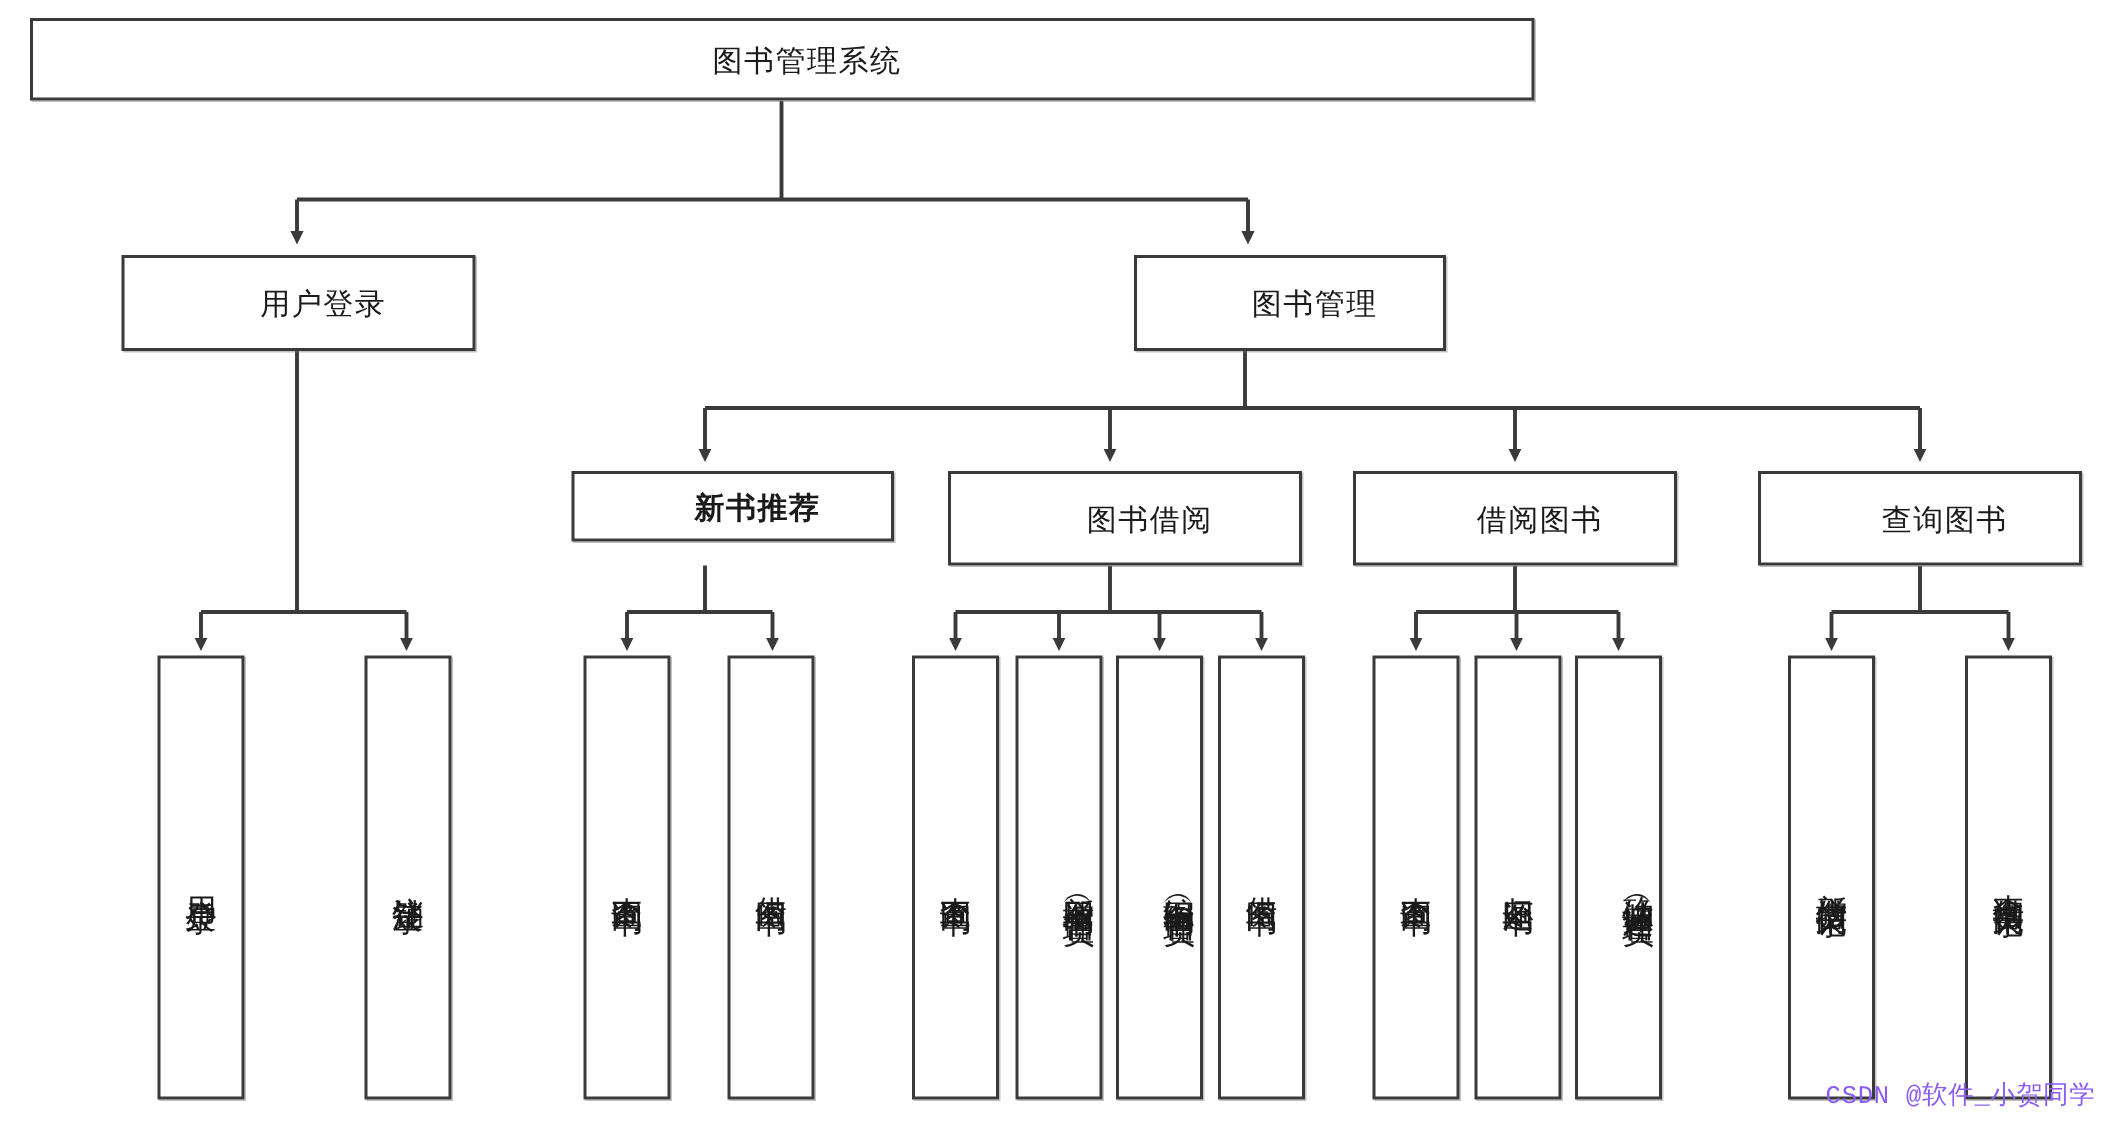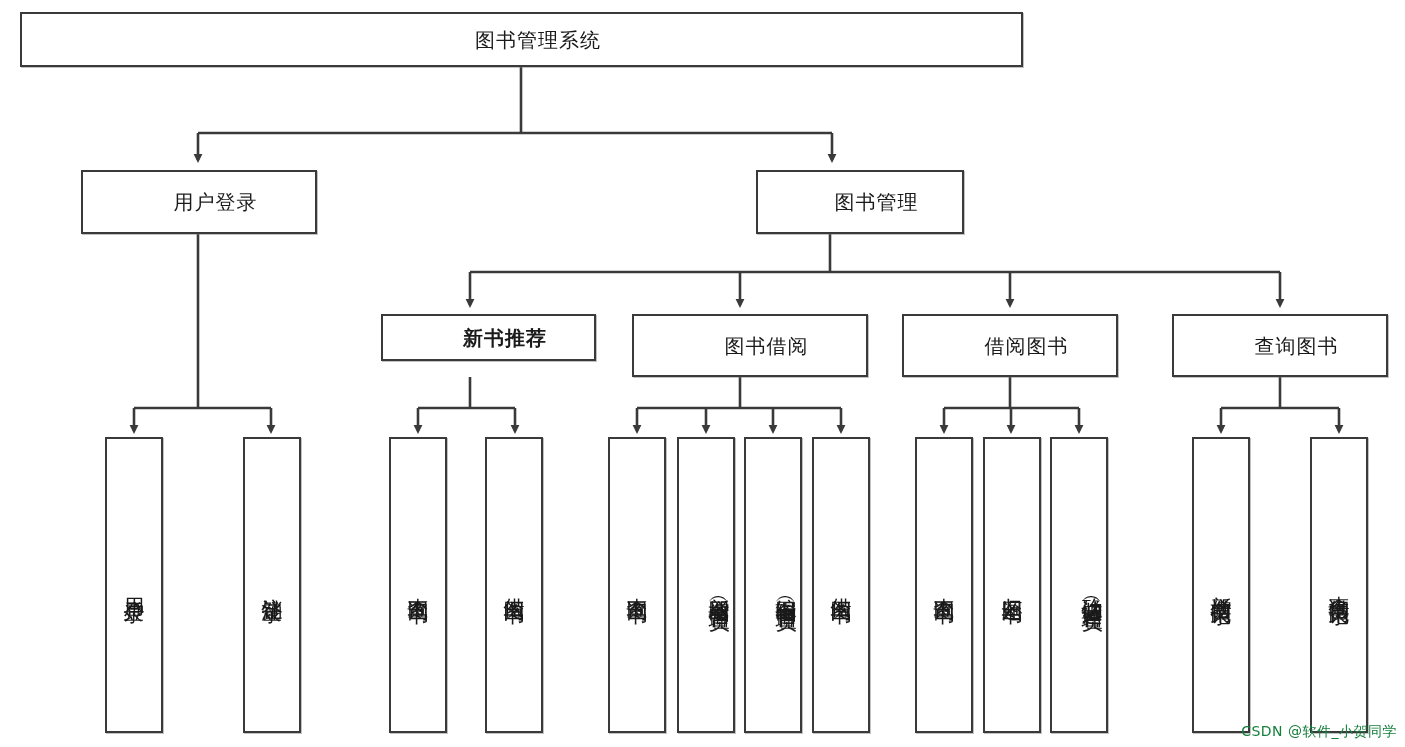--- a/index.html
+++ b/index.html
@@ -53,24 +53,25 @@
     align-items: center;
     padding-top: 0;
   }
   .label {
     white-space: pre;
   }
   .watermark {
     position: absolute;
     right: 8px;
     bottom: 6px;
-    font-size: 14px;
-    color: #15803d;
+    font-size: 17px;
+    color: #8b5cf6;
     letter-spacing: 0.5px;
     user-select: none;
+    font-family: Liberation Mono, monospace;
   }
 </style>
 </head>
 <body>
 
 <div id="canvas">
 
   <svg id="wires" viewBox="0 0 1405 747" xmlns="http://www.w3.org/2000/svg">
     <defs>
       <marker id="arrow" markerWidth="10" markerHeight="10" refX="6" refY="5" orient="auto" markerUnits="userSpaceOnUse">

